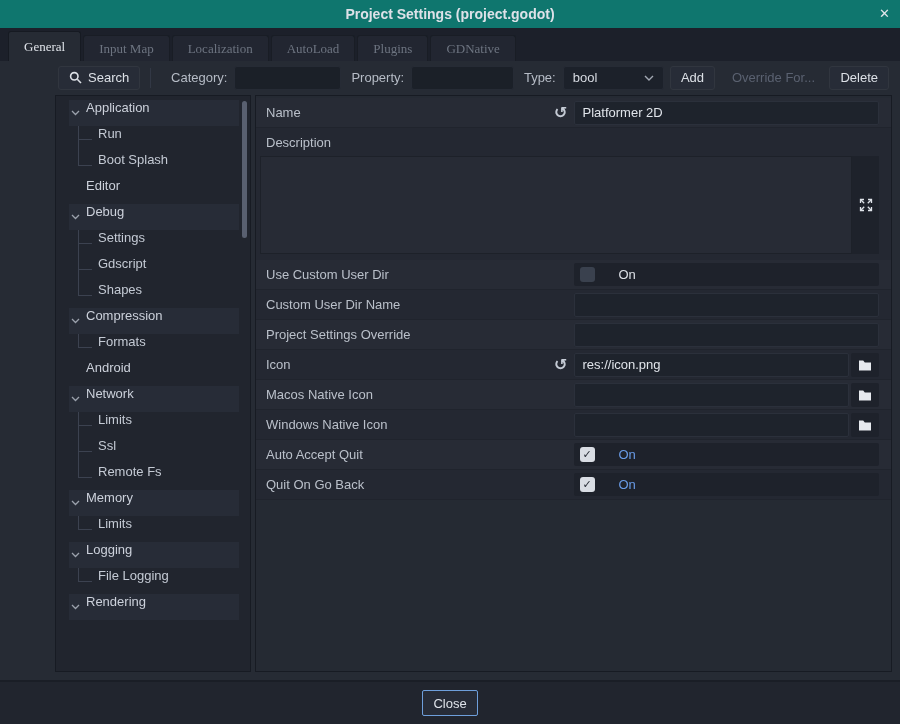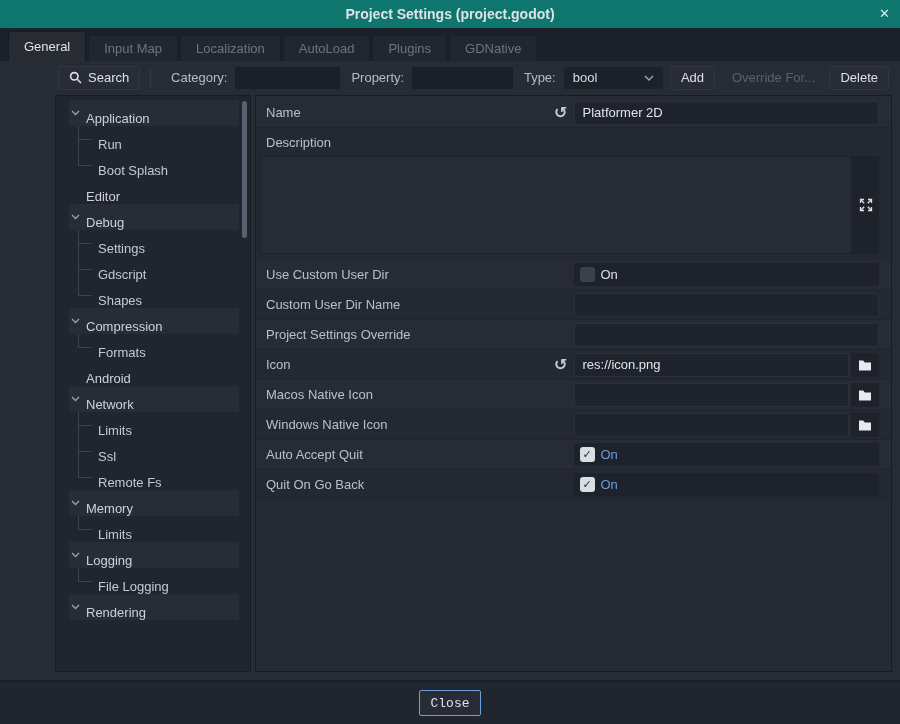--- a/index.html
+++ b/index.html
@@ -10,40 +10,40 @@
   body{font-family:"Liberation Sans","DejaVu Sans",sans-serif;font-size:13px;color:#c9ced8;background:#21252e;}
   .window{position:relative;width:900px;height:724px;background:#0f766e;overflow:hidden;}
 
   
   .titlebar{height:28px;position:relative;text-align:center;line-height:28px;}
   .title{font-weight:bold;font-size:14px;color:#dde1e8;}
   .close-x{position:absolute;right:10px;top:0;line-height:28px;color:#e3e6eb;font-size:13px;font-family:"DejaVu Sans",sans-serif;cursor:default;}
 
   
   .tabbar{height:33px;background:#1c202a;display:flex;align-items:flex-end;padding-left:8px;gap:2px;}
-  .tab{height:26px;line-height:25px;padding:0 15px;background:#222631;color:#6d7480;border:1px solid #191d25;border-bottom:none;border-radius:3px 3px 0 0;cursor:default;}
+  .tab{height:26px;line-height:25px;padding:0 15px;background:#222631;color:#6d7480;border:1px solid #191d25;border-bottom:none;border-radius:3px 3px 0 0;cursor:default;font-family:Liberation Serif, serif;}
   .tab.active{height:30px;line-height:30px;background:#262b34;color:#dfe3e9;border-color:#161a22;}
 
   
   .tabpanel{height:619px;background:#262b34;position:relative;padding-left:47px;}
   .toolbar{height:33px;display:flex;align-items:center;padding:0 11px;}
   .tbtn{height:24px;background:#272c37;border:1px solid #31363f;border-radius:3px;color:#dce0e6;display:inline-flex;align-items:center;padding:0 10px;gap:6px;white-space:nowrap;}
   .tbtn.disabled{background:transparent;border-color:transparent;color:#5a6170;}
   .tsep{width:1px;height:20px;background:#323845;margin:0 10px;}
   .tlab{color:#b6bcc6;margin:0 7px 0 10px;white-space:nowrap;}
   .tinput{height:24px;background:#1b2028;border:1px solid #262b35;border-radius:3px;}
   .tinput.cat{width:126px;}
   .tinput.prop{width:121px;}
   .tselect{width:116px;height:24px;background:#1c212a;border:1px solid #262b35;border-radius:3px;color:#d6dae1;display:inline-flex;align-items:center;justify-content:space-between;padding:0 9px;}
 
   
   .content{margin:1px 8px 0;height:577px;display:flex;gap:4px;}
   .sidebar{width:196px;background:#21252e;border:1px solid #171b23;position:relative;overflow:hidden;}
   .tree{padding-top:4px;}
-  .tree-row{height:26px;position:relative;display:flex;align-items:flex-end;cursor:default;}
+  .tree-row{height:26px;position:relative;display:flex;align-items:flex-start;cursor:default;}
   .row-bg{position:absolute;top:0;bottom:0;left:13px;right:11px;background:#272c37;}
   .tree-row.selected .row-bg{left:40px;background:var(--selection);}
   .chev{position:absolute;left:15px;top:10px;z-index:1;}
   .t-cat{margin-left:30px;z-index:1;color:#ccd1db;}
   .t-child{margin-left:42px;z-index:1;color:#c4cad4;}
   .tree-row.selected .t-child{color:#e8ebf0;}
   .guide{position:absolute;left:22px;top:0;height:26px;width:15px;}
   .guide::before{content:'';position:absolute;left:0;top:0;bottom:0;width:1px;background:#3c4250;}
   .guide.last::before{bottom:13px;}
   .guide::after{content:'';position:absolute;left:0;top:13px;width:14px;height:1px;background:#3c4250;}
@@ -52,35 +52,35 @@
   .mainpanel{flex:1;background:#252a33;border:1px solid #171b23;position:relative;overflow:hidden;padding-top:2px;}
   .prop-row{height:30px;display:flex;align-items:flex-start;border-bottom:1px solid #20242d;}
   .prop-row.rowa{background:#272b35;}
   .prop-row.rowb{background:#242832;}
   .plabel-cell{width:50%;height:100%;display:flex;align-items:center;justify-content:space-between;padding-left:10px;}
   .plabel{color:#bac0ca;white-space:nowrap;}
   .revert{color:#c5cbd5;font-family:"DejaVu Sans",sans-serif;font-weight:bold;font-size:16px;margin-right:6px;line-height:1;cursor:default;}
   .peditor{flex:1;margin-right:12px;display:flex;align-items:center;gap:2px;height:100%;padding:3px 0;}
   .line-edit{flex:1;height:24px;background:#1e232c;border:1px solid #2b303b;border-radius:2px;display:flex;align-items:center;padding:0 8px;color:#e0e4ea;overflow:hidden;white-space:nowrap;}
   .file-btn{width:28px;height:24px;background:#1e222b;border-radius:2px;display:flex;align-items:center;justify-content:center;cursor:default;}
-  .check-strip{flex:1;height:100%;background:#1e222b;border-radius:2px;display:flex;align-items:center;padding-left:6px;gap:6px;cursor:default;}
+  .check-strip{flex:1;height:100%;background:#1e222b;border-radius:2px;display:flex;align-items:center;padding-left:6px;gap:24px;cursor:default;}
   .checkbox{width:15px;height:15px;border-radius:3px;flex:0 0 auto;}
   .checkbox.off{background:#3a414e;}
   .checkbox.on{background:#d9dde4;color:#262b35;display:flex;align-items:center;justify-content:center;font-size:11px;font-weight:bold;font-family:"DejaVu Sans",sans-serif;}
   .check-text{color:#dce0e6;}
   .check-text.accent{color:var(--accent);}
 
   .desc-label-row{height:28px;display:flex;align-items:center;padding-left:10px;background:#242832;}
   .multiline-block{height:104px;background:#242832;display:flex;padding:0 12px 6px 4px;}
   .text-area{flex:1;background:#272b35;border:1px solid #1d2129;}
   .expand-col{width:27px;background:#1e222b;display:flex;align-items:center;justify-content:center;cursor:default;}
 
   
   .footer{height:44px;border-top:2px solid #1a1e26;background:#21252e;display:flex;align-items:center;justify-content:center;}
-  .close-btn{min-width:50px;height:26px;background:#272c37;border:1px solid var(--focus);border-radius:2px;color:#dfe3e9;font-family:Liberation Mono, monospace;font-size:13px;padding:0 10px;cursor:default;}
+  .close-btn{min-width:50px;height:26px;background:#272c37;border:1px solid var(--focus);border-radius:2px;color:#dfe3e9;font-family:Liberation Sans, sans-serif;font-size:13px;padding:0 10px;cursor:default;}
 </style>
 </head>
 <body>
 
 <div class="window">
 
   <div class="titlebar">
     <span class="title">Project Settings (project.godot)</span>
     <span class="close-x">✕</span>
   </div>

